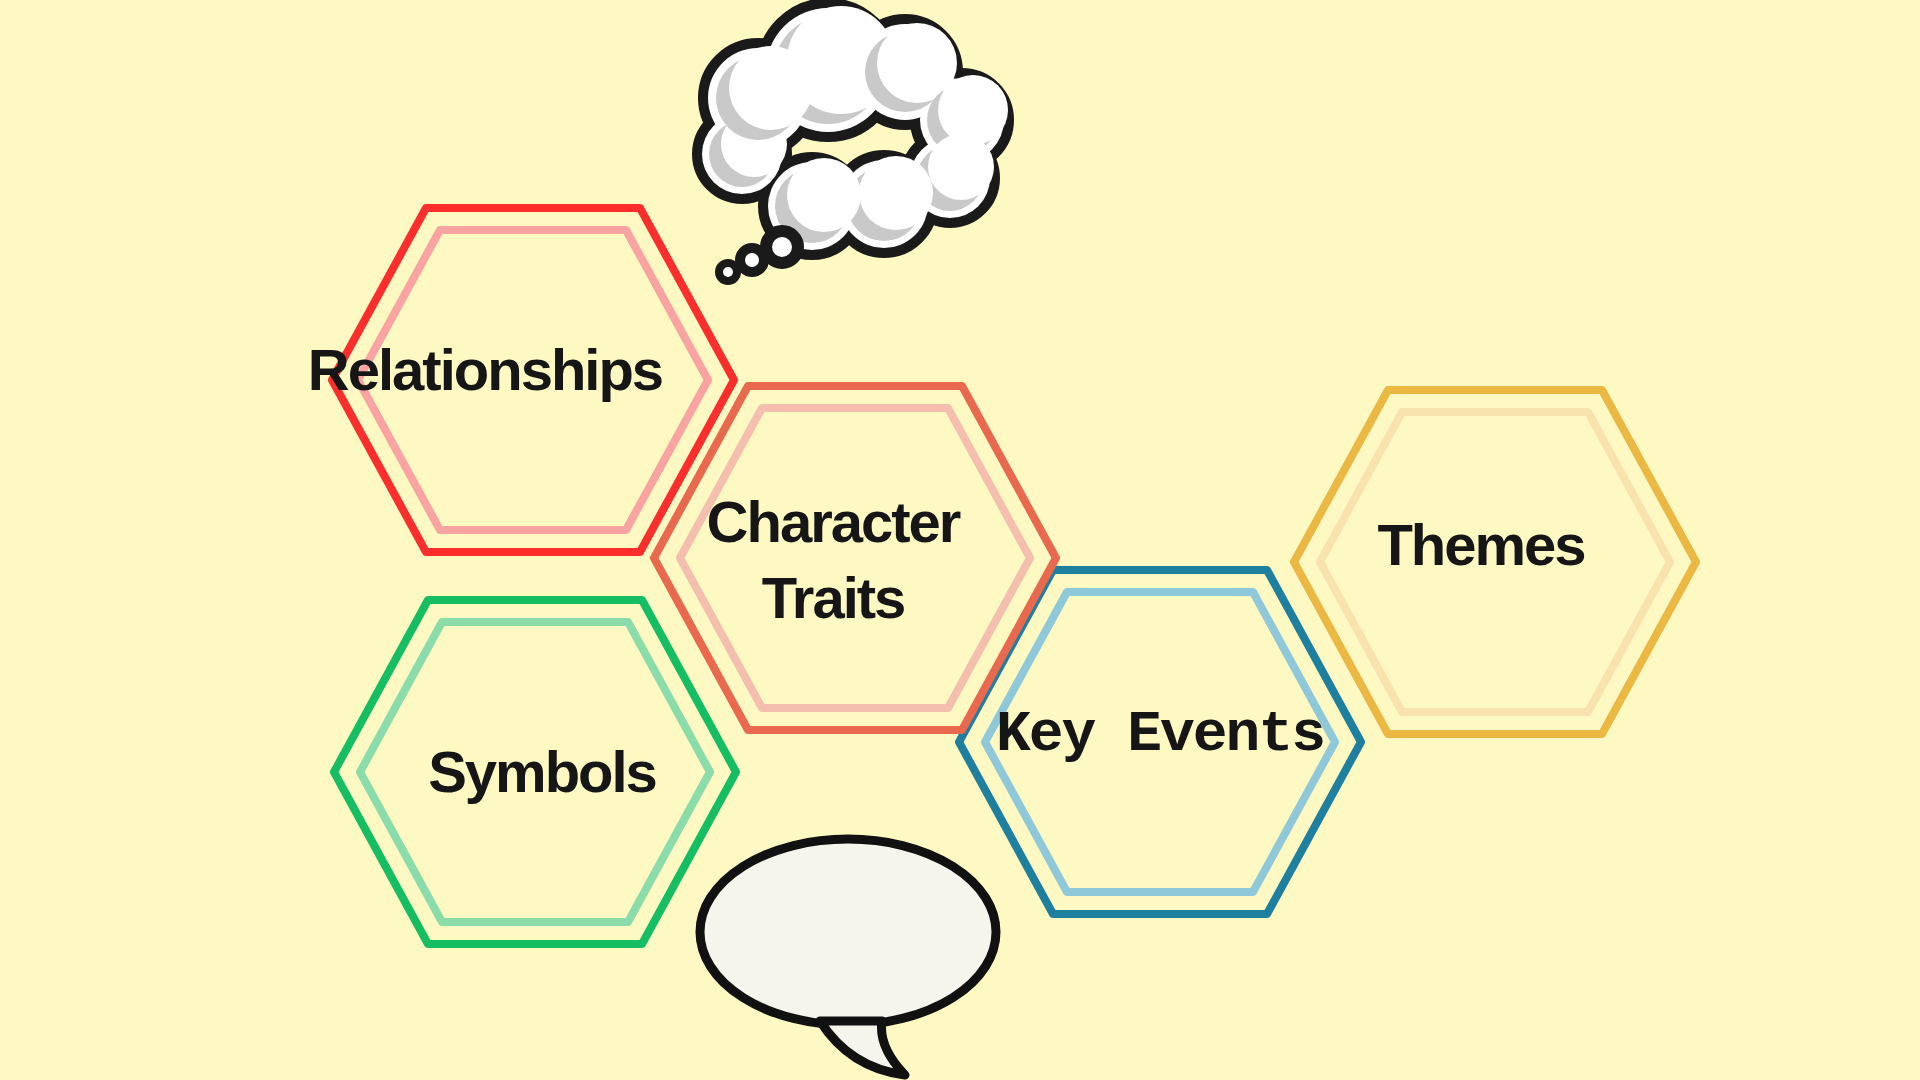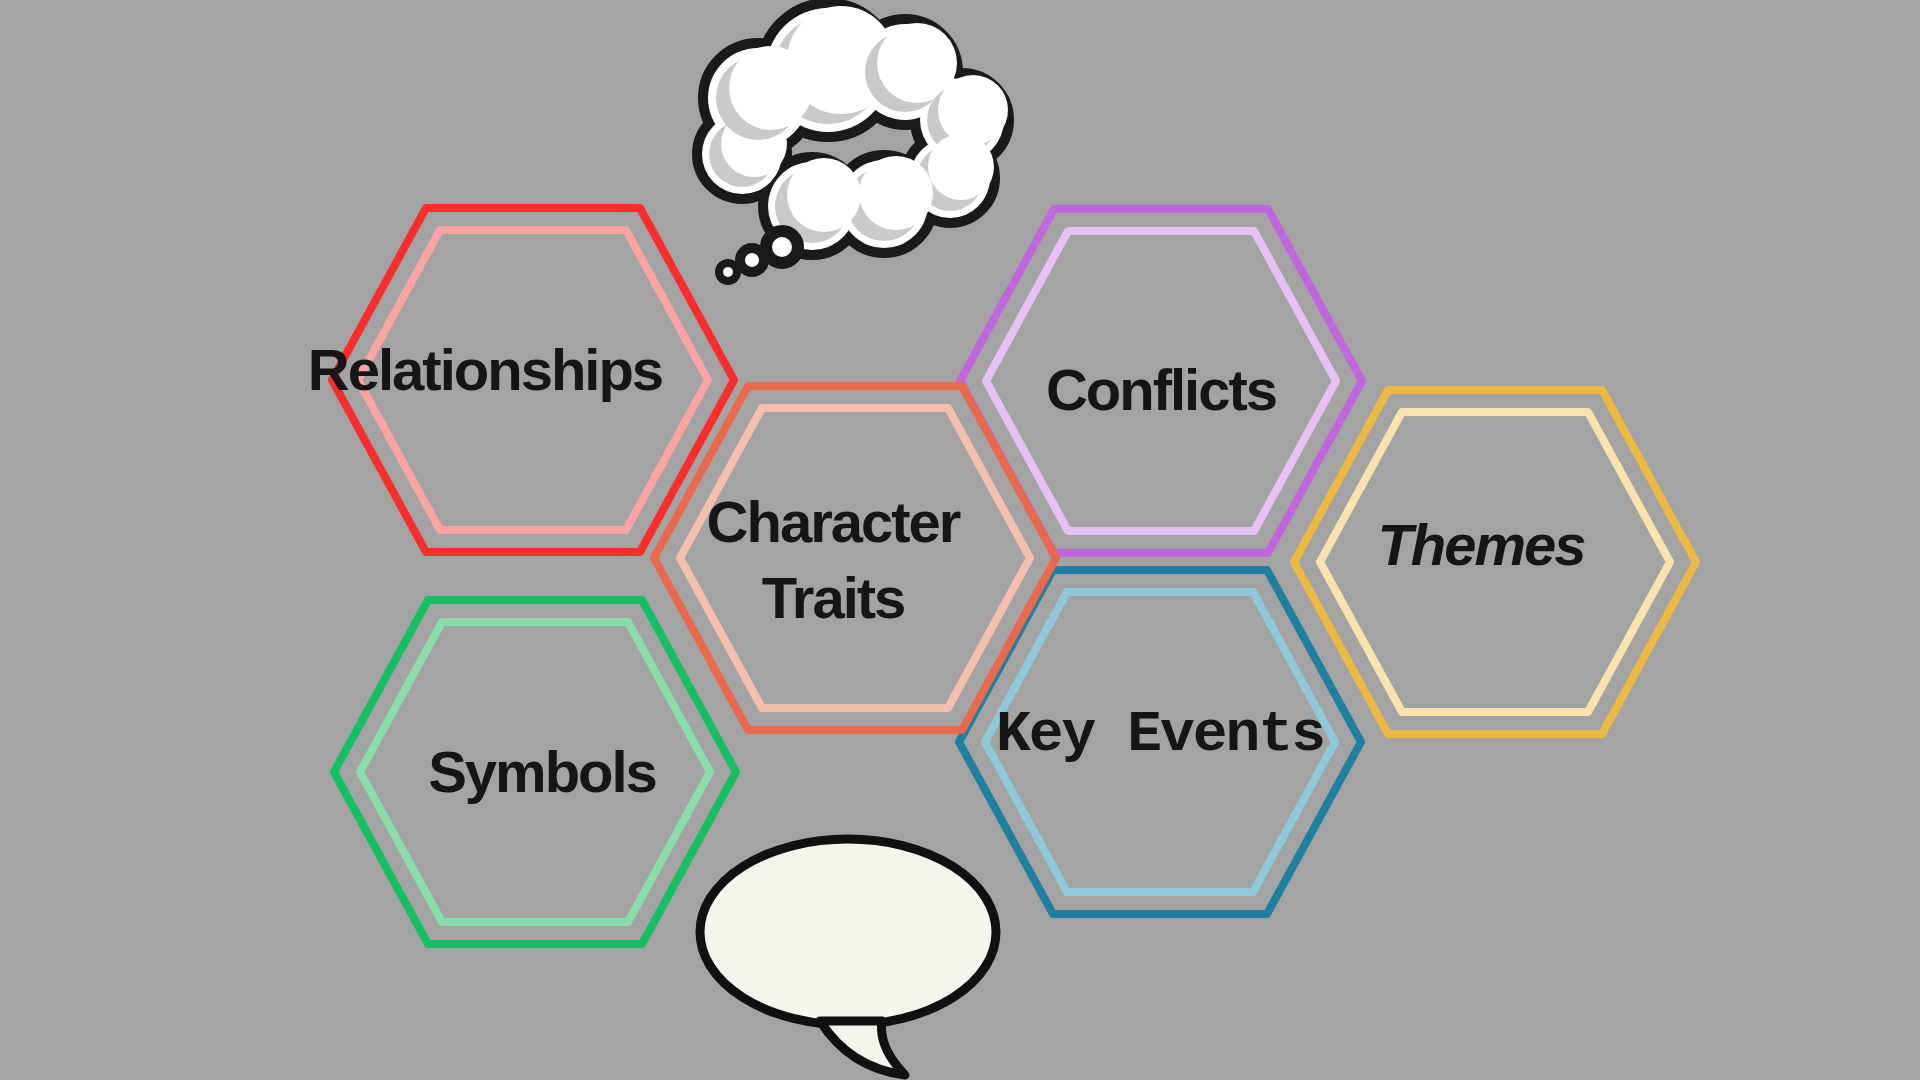--- a/index.html
+++ b/index.html
@@ -9,30 +9,30 @@
   .hex svg{position:absolute;inset:0;overflow:visible;}
   .hex .ring-outer{fill:none;stroke:var(--c1,#999);stroke-width:8;stroke-linejoin:round;}
   .hex .ring-inner{fill:none;stroke:var(--c2,#ccc);stroke-width:8;stroke-linejoin:round;}
   .hex .label{position:absolute;inset:0;display:flex;flex-direction:column;align-items:center;
               justify-content:center;text-align:center;
               font-weight:700;font-size:58px;line-height:76px;letter-spacing:-2px;
               color:var(--text-color,#161616);white-space:nowrap;}
   .hx-relationships .label{transform:translate(-48px,-10px);}
   .hx-conflicts    .label{transform:translate(0px,9px);}
   .hx-character    .label{transform:translate(-22px,2px);}
-  .hx-themes       .label{transform:translate(-14px,-17px);font-style:italic;}
+  .hx-themes       .label{transform:translate(-14px,-17px);}
   .hx-symbols      .label{transform:translate(7px,0px);}
   .hx-keyevents    .label{transform:translate(0px,-7px);font-family:Liberation Mono, monospace;}
   .deco{position:absolute;}
   .deco svg{overflow:visible;display:block;}
 </style>
 </head>
 <body>
 
-<div id="canvas" style="--text-color: #161616; --cloud-outline: #1a1a1a; --cloud-fill: #ffffff; --cloud-shading: #c9c9c9; --speech-outline: #111111; --speech-fill: #f5f5ed; background: #a3a3a3;">
+<div id="canvas" style="--text-color: #161616; --cloud-outline: #1a1a1a; --cloud-fill: #ffffff; --cloud-shading: #c9c9c9; --speech-outline: #111111; --speech-fill: #f5f5ed; background: #fef9c3;">
 
   <div class="deco" style="left:595px;top:0px;">
     <svg width="430" height="300" viewBox="0 0 430 300">
       <g style="stroke:var(--cloud-outline,#1a1a1a);fill:var(--cloud-fill,#fff);stroke-width:20;">
         <circle cx="233" cy="70" r="62"></circle>
           <circle cx="310" cy="72" r="48"></circle>
         <circle cx="367" cy="120" r="42"></circle>
           <circle cx="355" cy="178" r="40"></circle>
         <circle cx="289" cy="204" r="44"></circle>
           <circle cx="217" cy="206" r="44"></circle>
@@ -88,29 +88,20 @@
   <div class="hex hx-symbols" style="left: 330px; top: 596px; --c1: #15bd63; --c2: #8adcab;">
     <svg viewBox="0 0 410 352">
       <polygon class="ring-outer" points="98,4 312,4 406,176 312,348 98,348 4,176"></polygon>
       <polygon class="ring-inner" points="112,26 298,26 380,176 298,326 112,326 30,176"></polygon>
     </svg>
     <div class="label">
       <span>Symbols</span>
     </div>
   </div>
 
-  <div class="hex hx-conflicts" style="left: 956px; top: 205px; --c1: #c066dc; --c2: #e7c1f3;">
-    <svg viewBox="0 0 410 352">
-      <polygon class="ring-outer" points="98,4 312,4 406,176 312,348 98,348 4,176"></polygon>
-      <polygon class="ring-inner" points="112,26 298,26 380,176 298,326 112,326 30,176"></polygon>
-    </svg>
-    <div class="label">
-      <span>Conflicts</span>
-    </div>
-  </div>
 
   <div class="hex hx-themes" style="left: 1290px; top: 386px; --c1: #ecb844; --c2: #f8e2ae;">
     <svg viewBox="0 0 410 352">
       <polygon class="ring-outer" points="98,4 312,4 406,176 312,348 98,348 4,176"></polygon>
       <polygon class="ring-inner" points="112,26 298,26 380,176 298,326 112,326 30,176"></polygon>
     </svg>
     <div class="label">
       <span>Themes</span>
     </div>
   </div>

